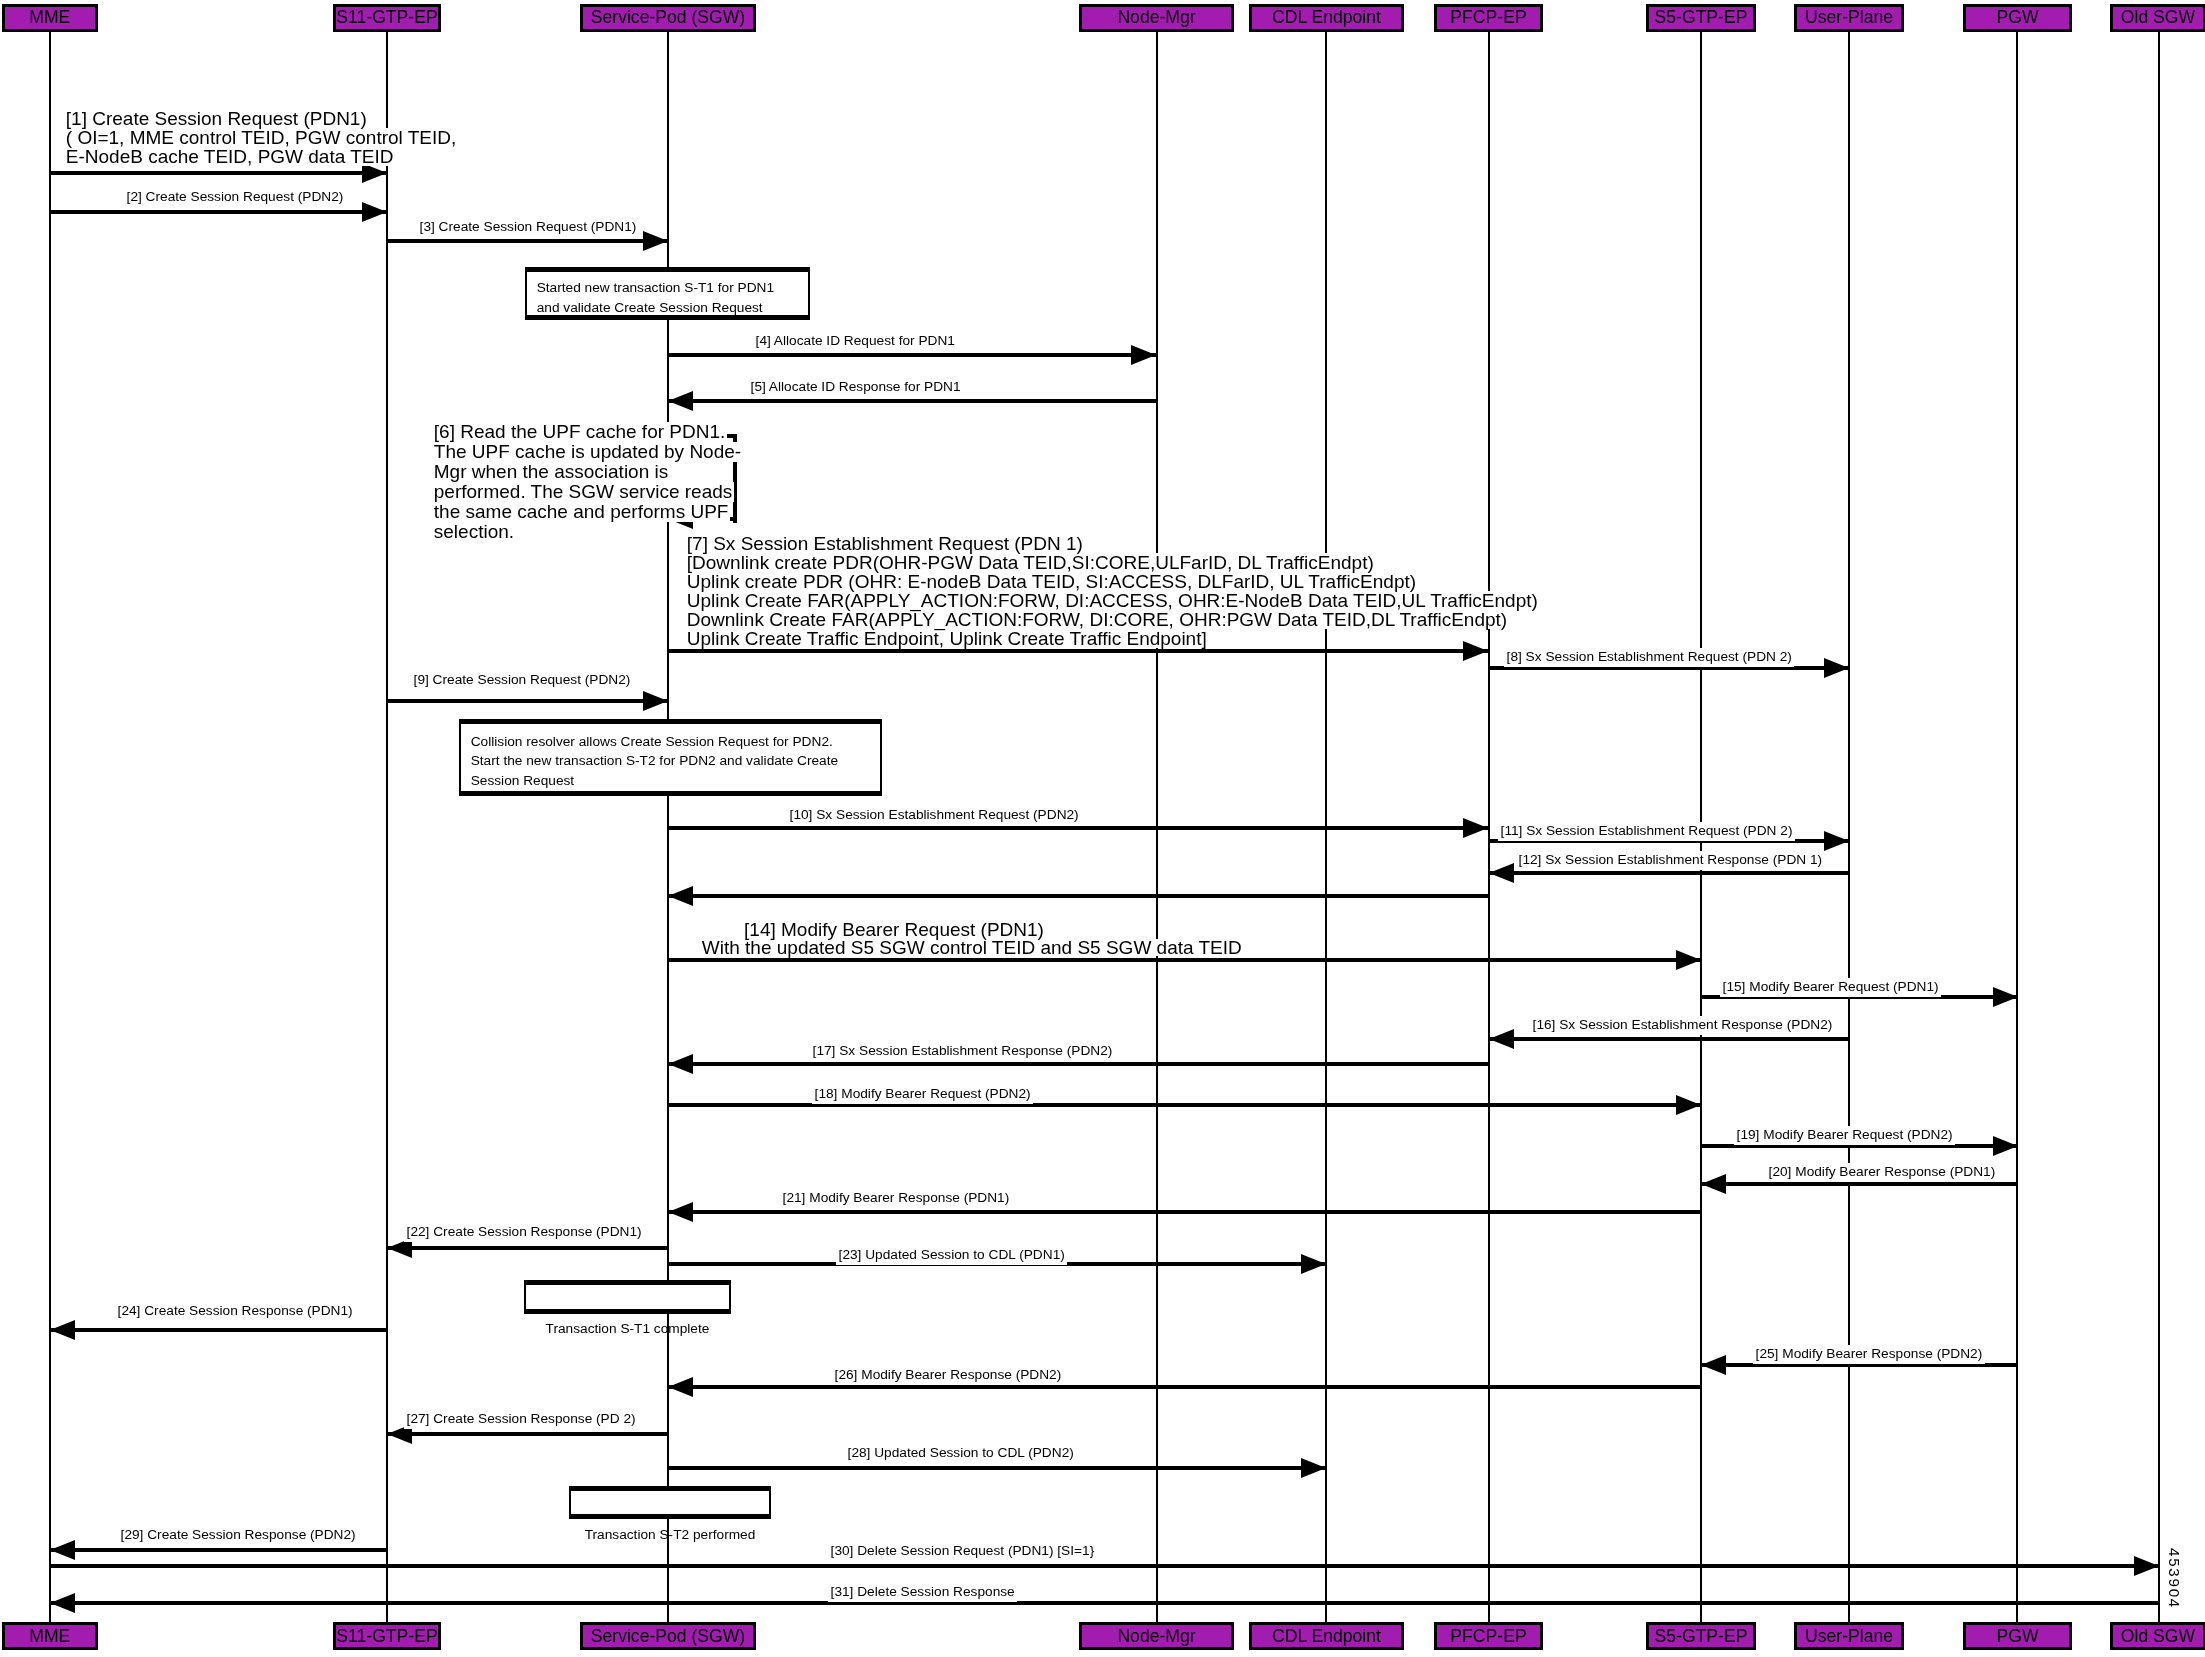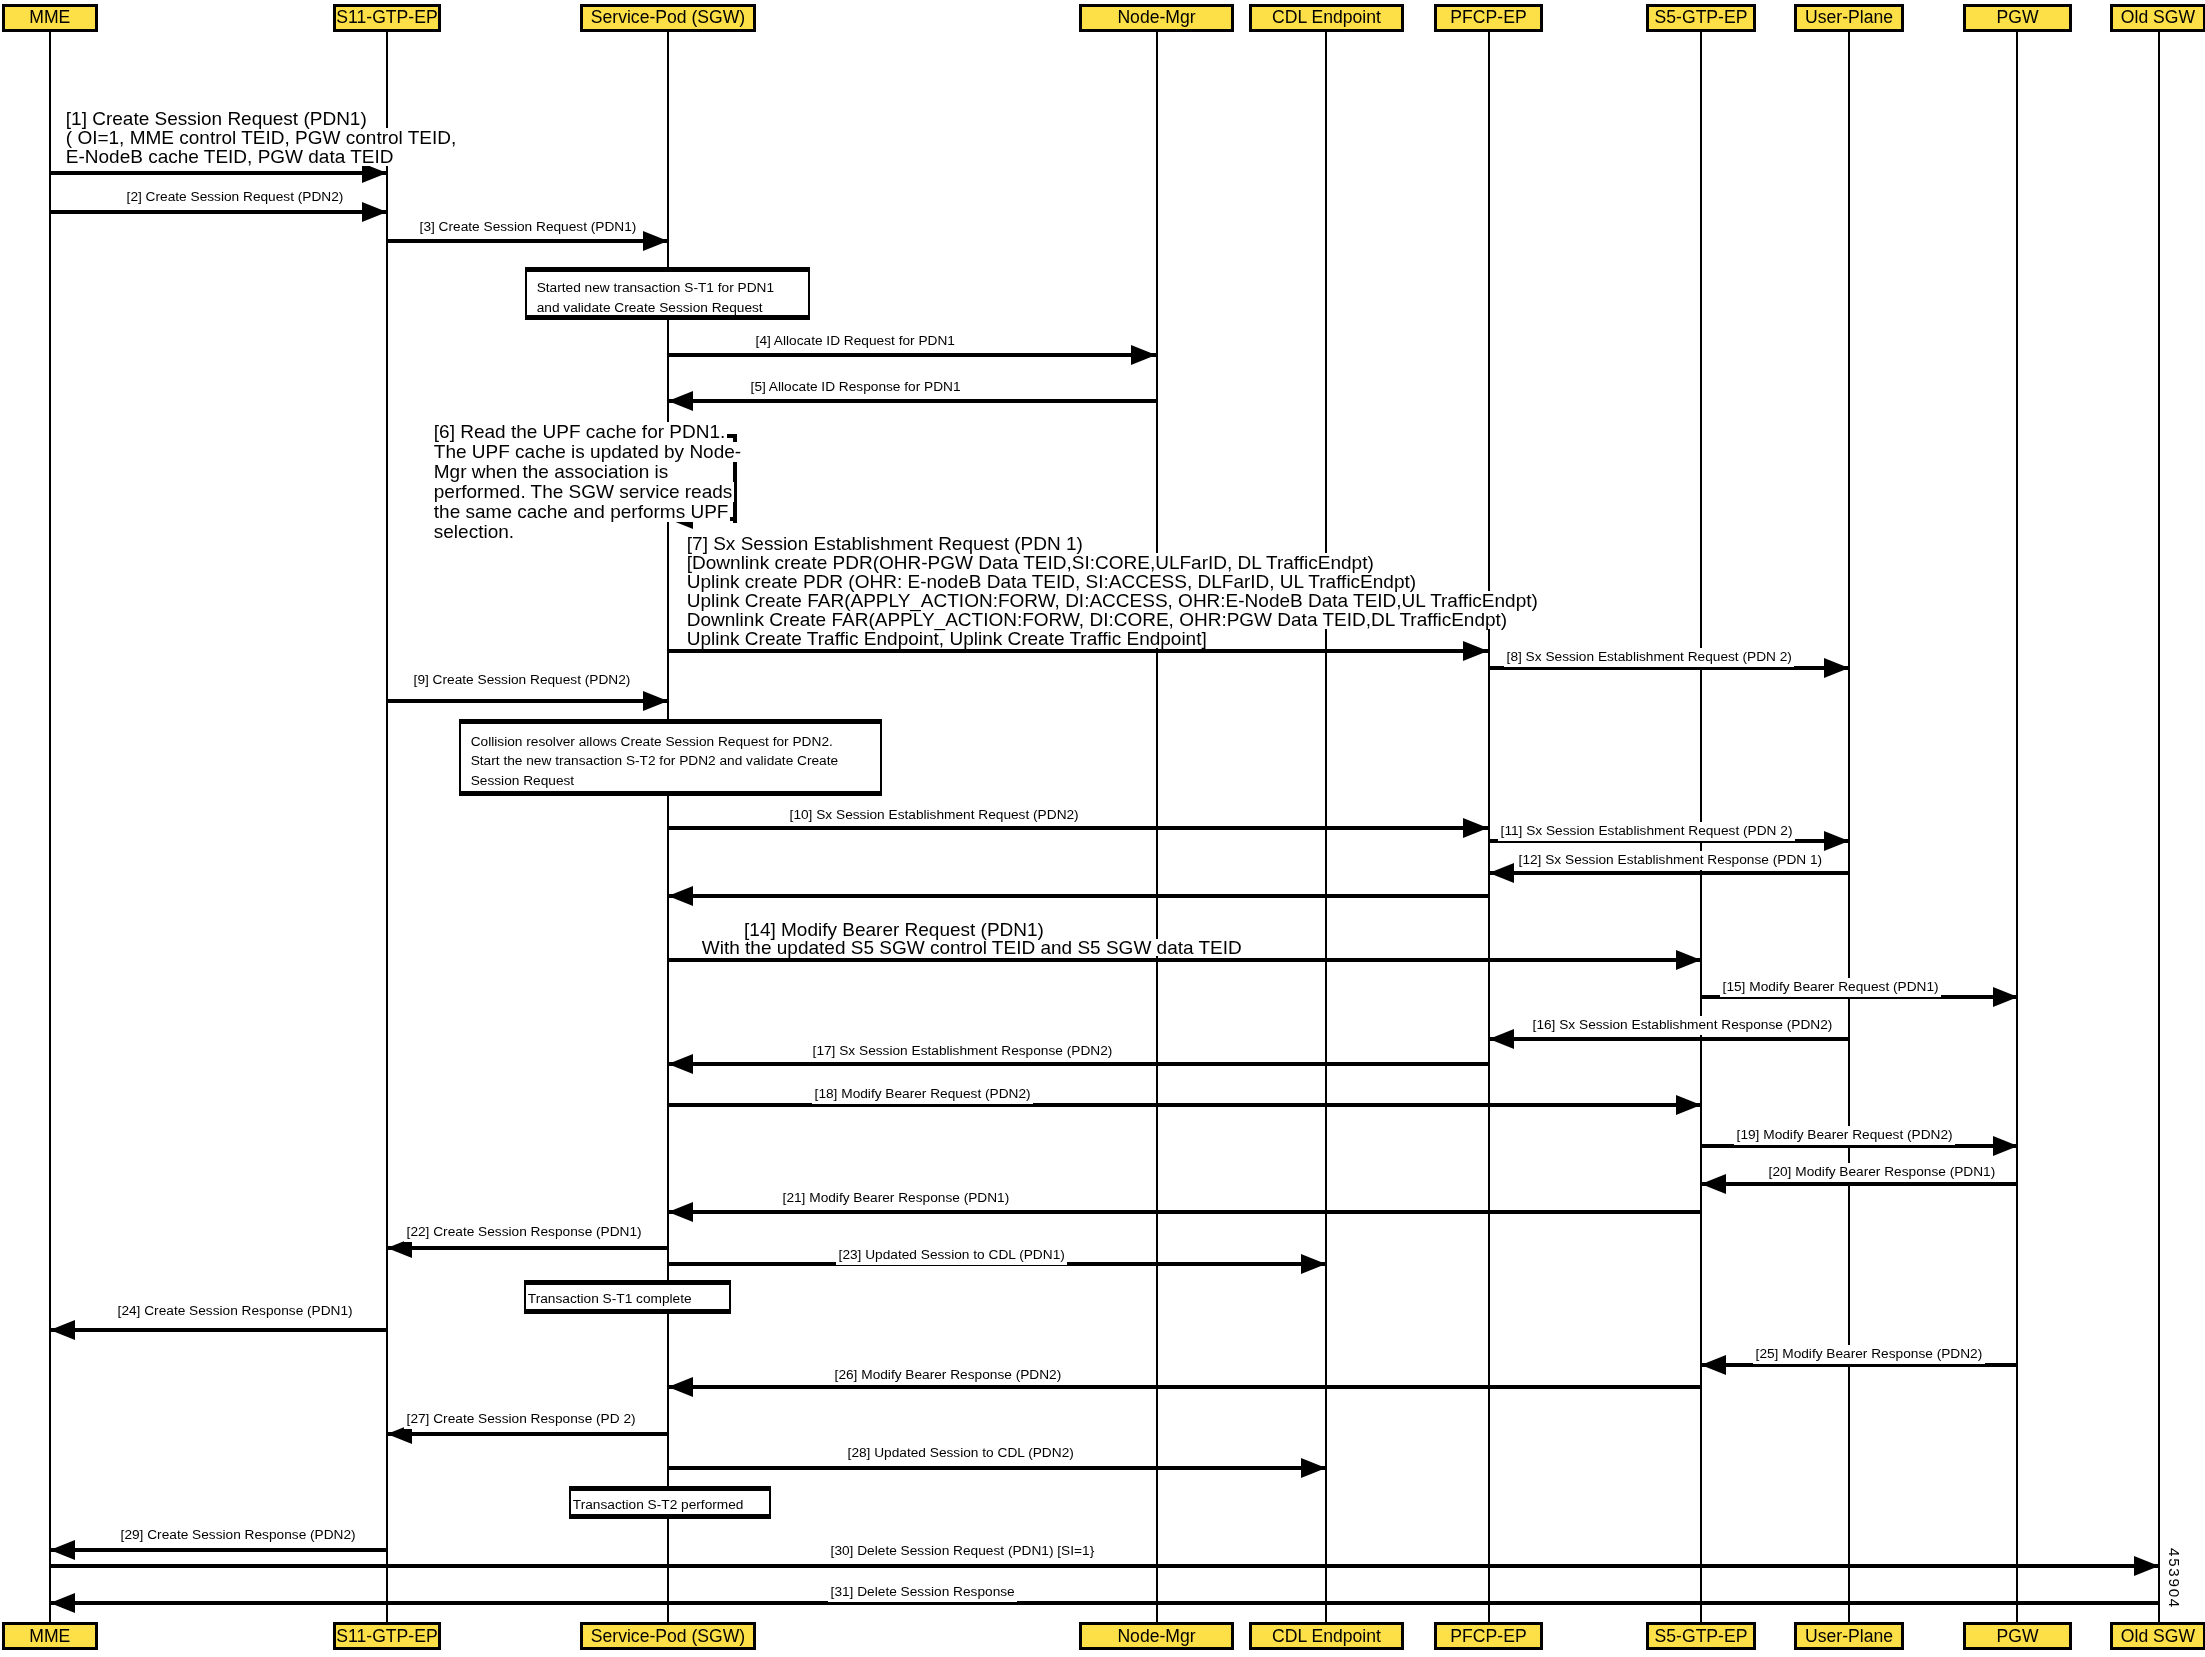--- a/index.html
+++ b/index.html
@@ -1,40 +1,40 @@
 <!DOCTYPE html>
 <html style="font-size:7px"><head>
 <meta charset="utf-8">
 <style>
   html,body{margin:0;padding:0;background:#fff;}
   #root{position:relative;width:2205px;height:1658px;background:#fff;
         font-family:"Liberation Sans",sans-serif;color:#000;}
   .actor{position:absolute;height:28px;box-sizing:border-box;border:3.1px solid #000;
-         background:#fde047;display:flex;align-items:center;justify-content:center;
+         background:#a21caf;display:flex;align-items:center;justify-content:center;
          font-size:17.6px;white-space:nowrap;z-index:5;}
   .lifeline{position:absolute;top:32px;height:1590px;width:1.8px;background:#000;z-index:0;}
   .arrow{position:absolute;height:4px;background:#000;z-index:2;}
   .arrow.r::after{content:"";position:absolute;right:0;top:50%;transform:translateY(-50%);
      width:0;height:0;border-top:10px solid transparent;border-bottom:10px solid transparent;
      border-left:25px solid #000;}
   .arrow.l::before{content:"";position:absolute;left:0;top:50%;transform:translateY(-50%);
      width:0;height:0;border-top:10px solid transparent;border-bottom:10px solid transparent;
      border-right:25px solid #000;}
   .seg{position:absolute;background:#000;z-index:2;}
   .lbl{position:absolute;font-size:13.7px;line-height:18.5px;white-space:nowrap;
        background:#fff;padding:0 2.6px;z-index:3;}
   .blk{position:absolute;font-size:19px;line-height:19px;z-index:3;}
   .blk span{display:block;background:#fff;width:max-content;padding:0 1.8px;}
   .blk.ctr{text-align:center;}
   .blk.ctr span{margin:0 auto;}
   .note{position:absolute;box-sizing:border-box;background:#fff;border:2.6px solid #000;
         border-top-width:5.7px;border-bottom-width:5.7px;z-index:4;
         font-size:13.7px;line-height:19.4px;}
   .note .inner{padding:6.2px 9.7px;}
-  .note.center .inner{text-align:left;padding:3.5px 1.8px;}
+  .note.center .inner{text-align:center;padding:3.5px 1.8px;margin-top:30px;}
   .vtext{position:absolute;font-size:15px;letter-spacing:1.8px;transform:rotate(90deg);
          z-index:3;white-space:nowrap;}
 </style>
 </head>
 <body>
 
 <div id="root">
 
   <div class="lifeline" style="left:49px"></div>
   <div class="lifeline" style="left:386px"></div>

